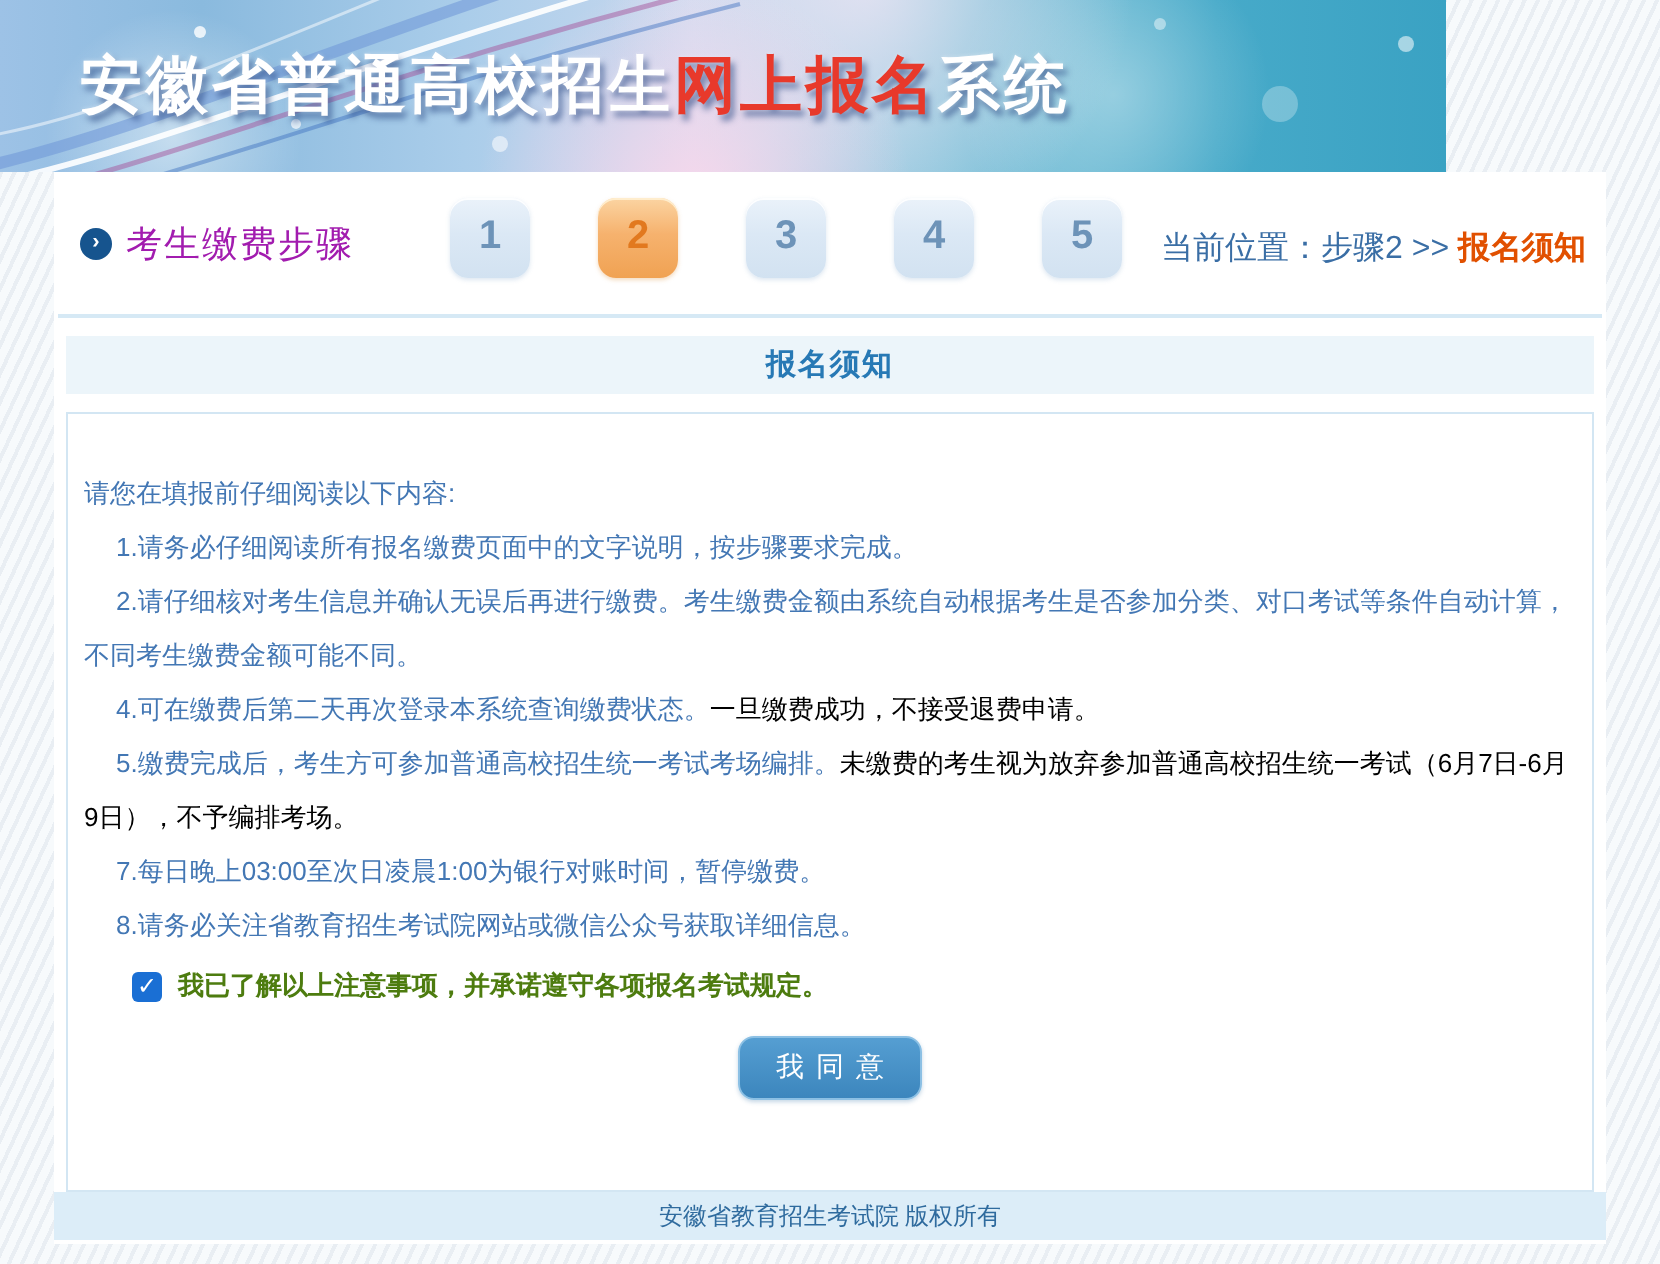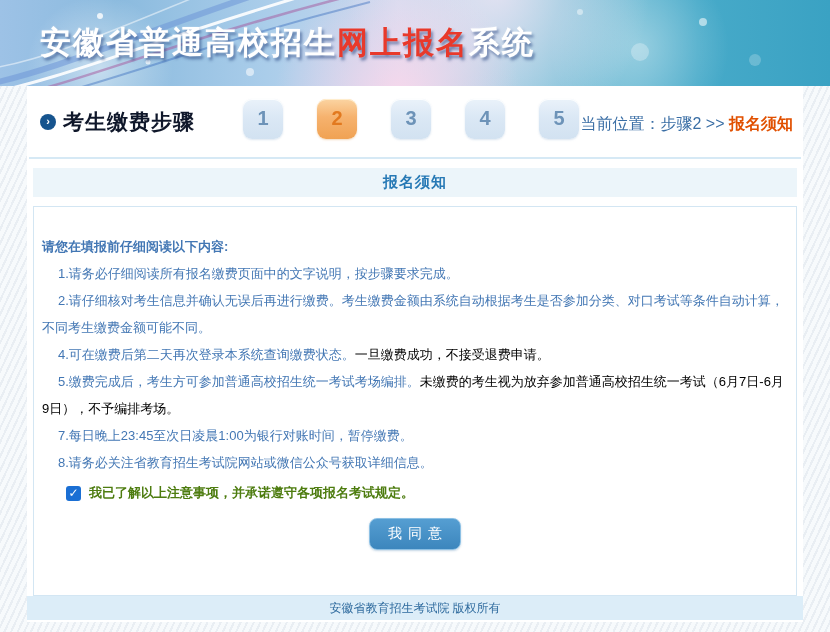--- a/index.html
+++ b/index.html
@@ -7,21 +7,21 @@
   body{
     font-family:"Liberation Sans","DejaVu Sans",sans-serif;
     background:#fff;
   }
   .page{
     position:relative; width:830px; height:632px; overflow:hidden;
     background:repeating-linear-gradient(115deg,#e9eef3 0px,#e9eef3 2px,#f7fafc 2px,#f7fafc 6px);
   }
   
   .app-header{
-    position:relative; width:830px; height:86px; overflow:hidden;
+    position:relative; width:723px; height:86px; overflow:hidden;
     background:
       radial-gradient(circle at 48% 115%, rgba(255,215,235,.85) 0%, rgba(255,215,235,0) 28%),
       radial-gradient(circle at 60% -10%, rgba(255,235,248,.7) 0%, rgba(255,235,248,0) 30%),
       radial-gradient(circle at 77% 55%, rgba(255,255,255,.35) 0%, rgba(255,255,255,0) 14%),
       radial-gradient(circle at 12% 80%, rgba(255,255,255,.5) 0%, rgba(255,255,255,0) 10%),
       linear-gradient(90deg,#9dc2e6 0%,#8abade 14%,#aacdea 32%,#c8d8ee 48%,#82c3da 66%,#47aac9 84%,#3aa2c3 100%);
   }
   .header-swirls{ position:absolute; left:0; top:0; pointer-events:none; }
   .app-title{
     position:absolute; left:40px; top:22px;
@@ -35,21 +35,21 @@
     position:absolute; left:27px; top:86px; width:776px; height:536px;
     background:#ffffff; display:flex; flex-direction:column;
   }
   
   .steps-row{ height:71px; display:flex; align-items:center; padding:0 10px 0 13px; }
   .steps-label{ display:flex; align-items:center; gap:7px; }
   .step-bullet{
     width:16px; height:16px; border-radius:50%; background:#16548e; color:#fff;
     font-size:11px; font-weight:bold; line-height:15px; text-align:center; flex:0 0 16px;
   }
-  .steps-label-text{ font-size:21px; font-weight:bold; color:#0f172a; letter-spacing:1px; }
+  .steps-label-text{ font-size:18px; font-weight:normal; color:#a21caf; letter-spacing:1px; }
   .step-boxes{ display:flex; gap:34px; margin-left:48px; margin-top:-6px; }
   .step-box{
     width:40px; height:40px; border-radius:9px;
     background:linear-gradient(180deg,#eaf2fa 0%,#dbe8f5 45%,#d2e2f1 100%);
     box-shadow:inset 0 1px 0 rgba(255,255,255,.9), 0 1px 2px rgba(120,160,200,.25);
     display:flex; align-items:center; justify-content:center;
     font-size:20px; font-weight:bold; color:#6d93b8;
   }
   .step-box.active{
     background:linear-gradient(180deg,#fbd4a2 0%,#f6b26e 45%,#f0a253 100%);
@@ -64,21 +64,21 @@
     margin:9px 6px 0; height:29px; background:#ecf5fa;
     display:flex; align-items:center; justify-content:center;
   }
   .section-bar span{ font-size:15px; font-weight:bold; color:#2779b5; letter-spacing:1px; }
   
   .notice-box{
     margin:9px 6px 0; border:1px solid #d3e6f3; background:#fff;
     padding:26px 8px 12px; flex:1;
   }
   .notice-box p{ font-size:13px; line-height:27px; color:#4377b4; }
-  .notice-intro{ font-weight:bold; color:#2263a8; }
+  .notice-intro{ font-weight:normal; color:#2263a8; }
   .notice-item{ text-indent:16px; }
   .notice-item .warn{ color:#000000; }
   
   .checkbox-row{ margin-top:8px; padding-left:24px; display:flex; align-items:center; }
   .checkbox{
     width:15px; height:15px; background:#1a6fd4; border-radius:3px; flex:0 0 15px;
     color:#fff; font-size:12px; font-weight:bold; line-height:15px; text-align:center;
     cursor:pointer;
   }
   .checkbox::after{ content:"✓"; }
@@ -157,21 +157,21 @@
       <span>报名须知</span>
     </div>
 
     <div class="notice-box">
       <p class="notice-intro">请您在填报前仔细阅读以下内容:</p>
 
       <p class="notice-item"><span>1.请务必仔细阅读所有报名缴费页面中的文字说明，按步骤要求完成。</span><span class="warn"></span></p>
       <p class="notice-item"><span>2.请仔细核对考生信息并确认无误后再进行缴费。考生缴费金额由系统自动根据考生是否参加分类、对口考试等条件自动计算，不同考生缴费金额可能不同。</span><span class="warn"></span></p>
       <p class="notice-item"><span>4.可在缴费后第二天再次登录本系统查询缴费状态。</span><span class="warn">一旦缴费成功，不接受退费申请。</span></p>
       <p class="notice-item"><span>5.缴费完成后，考生方可参加普通高校招生统一考试考场编排。</span><span class="warn">未缴费的考生视为放弃参加普通高校招生统一考试（6月7日-6月9日），不予编排考场。</span></p>
-      <p class="notice-item"><span>7.每日晚上23:45至次日凌晨1:00为银行对账时间，暂停缴费。</span><span class="warn"></span></p>
+      <p class="notice-item"><span>7.每日晚上03:00至次日凌晨1:00为银行对账时间，暂停缴费。</span><span class="warn"></span></p>
       <p class="notice-item"><span>8.请务必关注省教育招生考试院网站或微信公众号获取详细信息。</span><span class="warn"></span></p>
 
       <div class="checkbox-row">
         <span class="checkbox" role="checkbox" aria-checked="true"></span>
         <span class="checkbox-label">我已了解以上注意事项，并承诺遵守各项报名考试规定。</span>
       </div>
 
       <div class="button-row">
         <button class="agree-button">我同意</button>
       </div>

